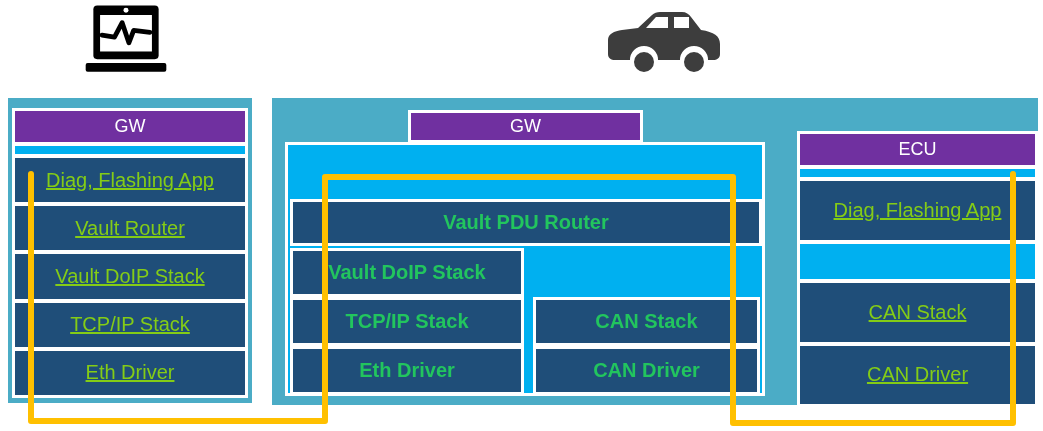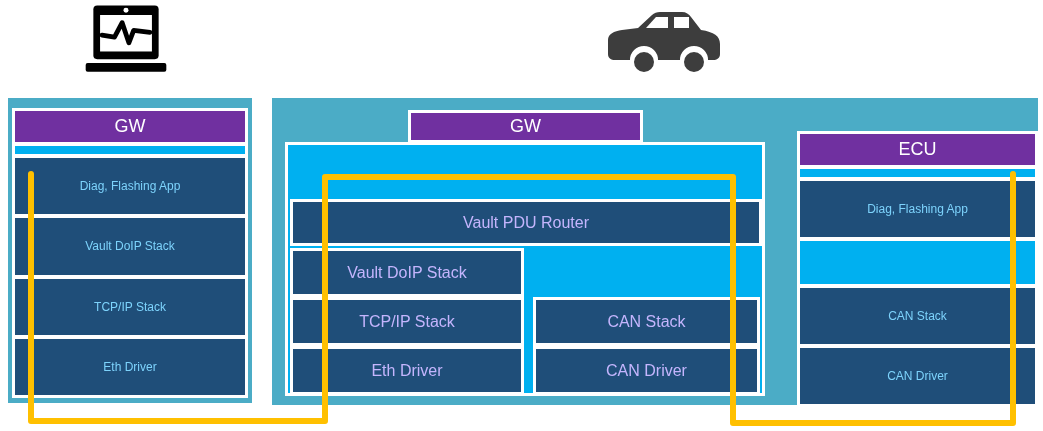--- a/index.html
+++ b/index.html
@@ -17,33 +17,33 @@
 
   
   .stack-frame{position:absolute;background:#ffffff;display:flex;flex-direction:column;
                gap:4px;padding:3px;box-sizing:border-box;}
   .frame-tester{left:4px;top:10px;width:236px;height:290px;}
   .frame-ecu{left:525px;top:10px;width:241px;height:276px;margin-top:23px;}
 
   .hdr{background:var(--purple);color:#fff;display:flex;align-items:center;justify-content:center;
        font-size:18px;height:31px;flex:0 0 auto;}
   .cyan-strip{background:var(--cyan);height:8px;flex:0 0 auto;}
-  .layer{background:var(--darkblue);color:#7dd3fc;display:flex;align-items:center;justify-content:center;
-         font-size:12px;flex:1 1 auto;white-space:nowrap;}
+  .layer{background:var(--darkblue);color:#84cc16;display:flex;align-items:center;justify-content:center;
+         font-size:20px;flex:1 1 auto;white-space:nowrap;text-decoration:underline;}
   .layer-cyan{background:var(--cyan);flex:1 1 auto;}
 
   
   .gw-header-mid{position:absolute;left:136px;top:12px;width:229px;height:27px;
                  background:var(--purple);border:3px solid #fff;color:#fff;font-size:18px;
                  display:flex;align-items:center;justify-content:center;}
   .cyan-box{position:absolute;left:13px;top:44px;width:474px;height:248px;
             background:var(--cyan);border:3px solid #fff;}
-  .cbx{position:absolute;background:var(--darkblue);border:3px solid #fff;color:#c4b5fd;
-       font-size:16px;display:flex;align-items:center;justify-content:center;
-       box-sizing:border-box;white-space:nowrap;}
+  .cbx{position:absolute;background:var(--darkblue);border:3px solid #fff;color:#22c55e;
+       font-size:20px;display:flex;align-items:center;justify-content:center;
+       box-sizing:border-box;white-space:nowrap;font-weight:bold;}
   .cbx-pdu{left:2px;top:54px;width:472px;height:47px;}
   .cbx-doip{left:2px;top:103px;width:234px;height:49px;}
   .cbx-tcp{left:2px;top:152px;width:234px;height:49px;}
   .cbx-eth{left:2px;top:201px;width:234px;height:49px;}
   .cbx-canstack{left:245px;top:152px;width:227px;height:49px;}
   .cbx-candriver{left:245px;top:201px;width:227px;height:49px;}
 
   
   .route-overlay{position:absolute;left:0;top:0;pointer-events:none;}
 </style>
@@ -72,20 +72,21 @@
       <circle cx="46" cy="56" r="12" fill="#3d3d3d" stroke="#fff" stroke-width="4"></circle>
       <circle cx="96" cy="56" r="12" fill="#3d3d3d" stroke="#fff" stroke-width="4"></circle>
     </svg>
   </div>
 
   <div class="panel panel-tester">
     <div class="stack-frame frame-tester">
       <div class="hdr">GW</div>
       <div class="cyan-strip"></div>
       <div class="layer">Diag, Flashing App</div>
+      <div class="layer">Vault Router</div>
       <div class="layer">Vault DoIP Stack</div>
       <div class="layer">TCP/IP Stack</div>
       <div class="layer">Eth Driver</div>
     </div>
   </div>
 
   <div class="panel panel-vehicle">
 
     <div class="gw-header-mid">GW</div>
     <div class="cyan-box">

